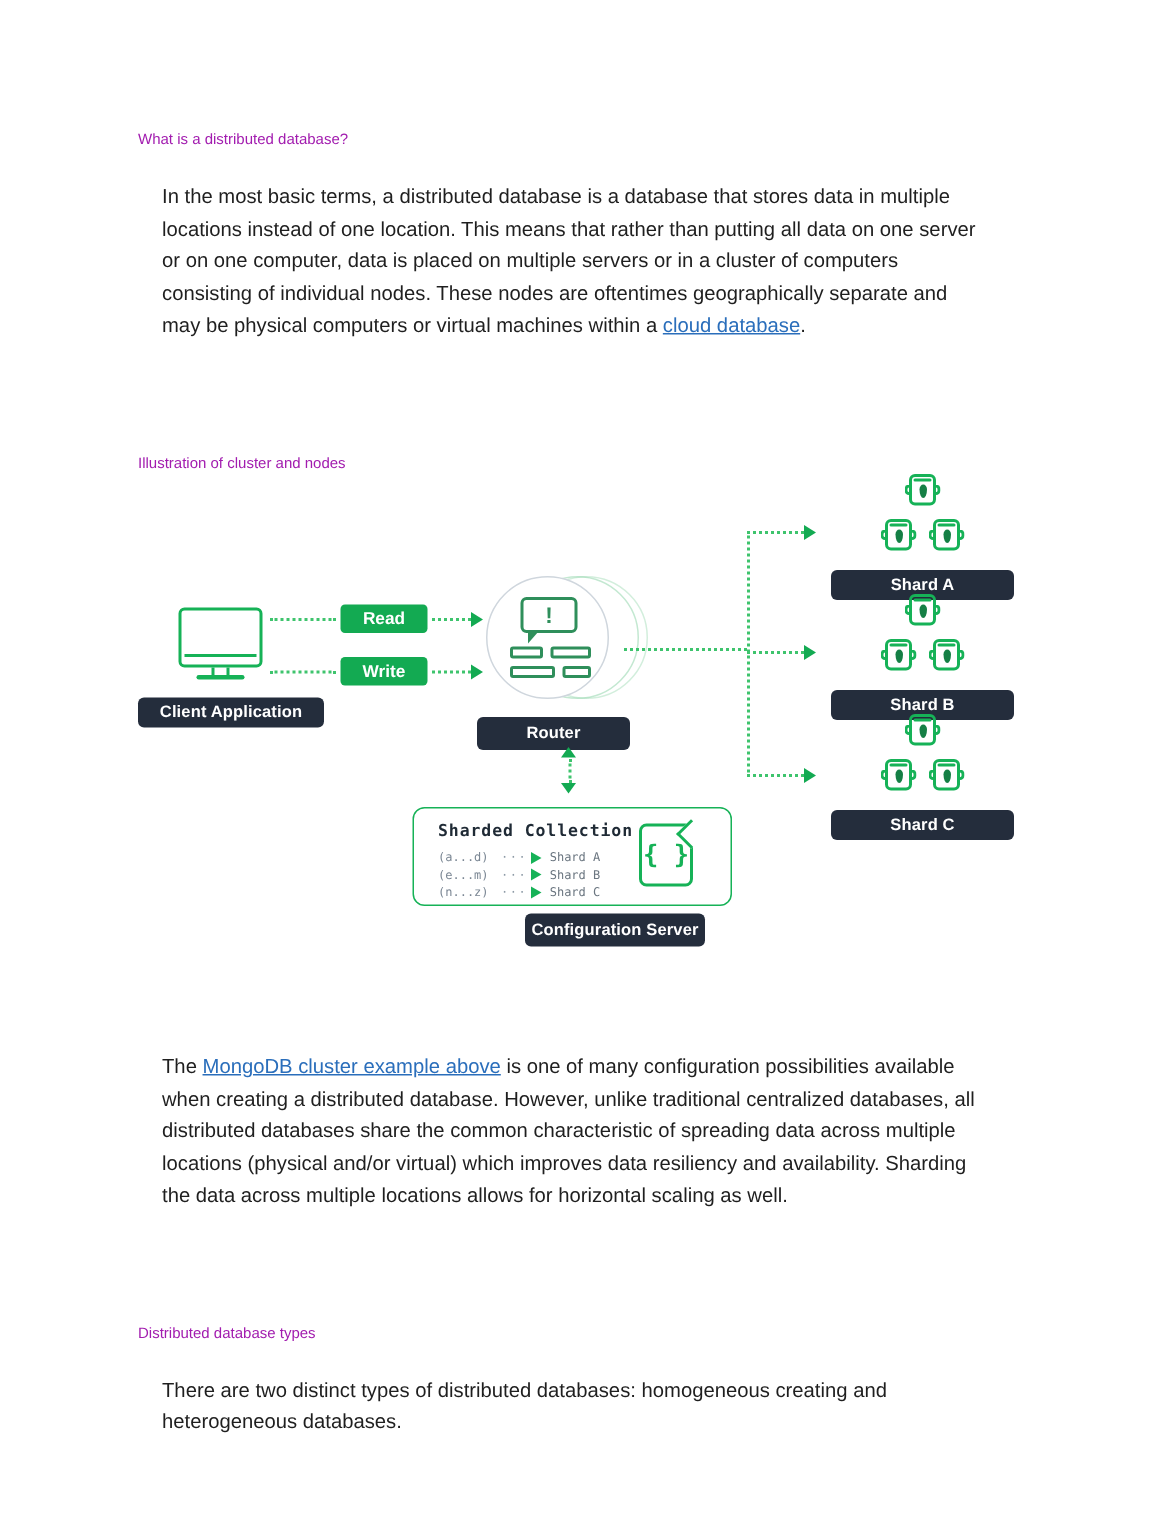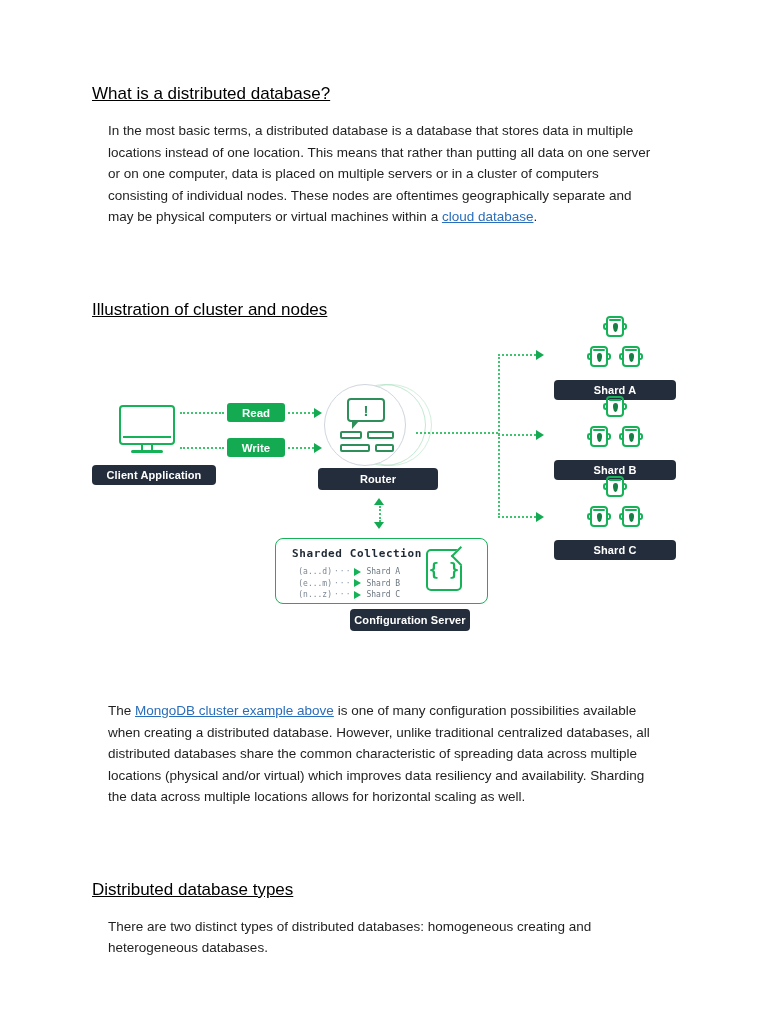--- a/index.html
+++ b/index.html
@@ -16,26 +16,25 @@
   .page { position: relative; width: 768px; height: 1024px; }
 
   .content {
     position: absolute;
     left: 92px;
     top: 84px;
     width: 583px;
   }
 
   .heading {
-    font-size: 17px;
+    font-size: 10px;
     line-height: 20px;
-    color: #000000;
+    color: #a21caf;
     margin: 0 0 14px 0;
     font-weight: 400;
-    text-decoration: underline;
   }
 
   p.para {
     font-size: 13.5px;
     line-height: 21.5px;
     color: #1f1f1f;
     margin: 16px;
     text-align: left;
   }
 
@@ -96,21 +95,21 @@
     font-weight: 700;
     border-radius: 4px;
     display: flex;
     align-items: center;
     justify-content: center;
     letter-spacing: 0.1px;
     white-space: nowrap;
   }
 
   #client-label { left: 0px; top: 155px; width: 124px; height: 20px; }
-  #router-label { left: 226px; top: 158px; width: 120px; height: 22px; }
+  #router-label { left: 226px; top: 168px; width: 102px; height: 22px; }
   #config-label { left: 226px; top: 299px; width: 120px; height: 22px; margin-left: 32px; }
 
   .shard-label { width: 122px; height: 20px; left: 462px; font-size: 11px; }
   #shard-a-label { top: 70px; }
   #shard-b-label { top: 150px; }
   #shard-c-label { top: 230px; }
 
   
   .pill {
     position: absolute;
@@ -228,21 +227,21 @@
     letter-spacing: 0.6px;
   }
   .coll-rows {
     position: absolute;
     left: 16px; top: 27px;
     font-family: "DejaVu Sans Mono", monospace;
     font-size: 8px;
     color: #7b8794;
     line-height: 11.5px;
   }
-  .coll-row { display: flex; align-items: center; white-space: nowrap; text-align: right; }
+  .coll-row { display: flex; align-items: center; white-space: nowrap; }
   .coll-key { width: 40px; }
   .coll-dots { color: #8d9aa6; letter-spacing: 1px; padding: 0 2px; }
   .coll-tri {
     width: 0; height: 0;
     border-left: 7px solid #16b257;
     border-top: 4px solid transparent;
     border-bottom: 4px solid transparent;
     margin: 0 5px 0 1px;
   }
   .coll-val { color: #6b7680; }

